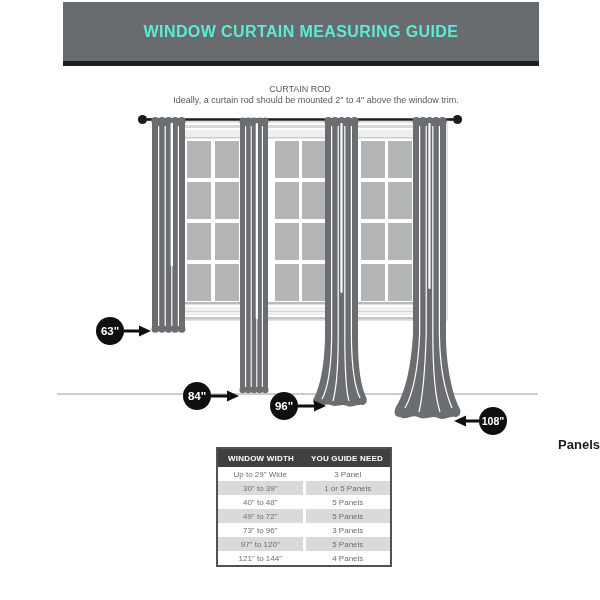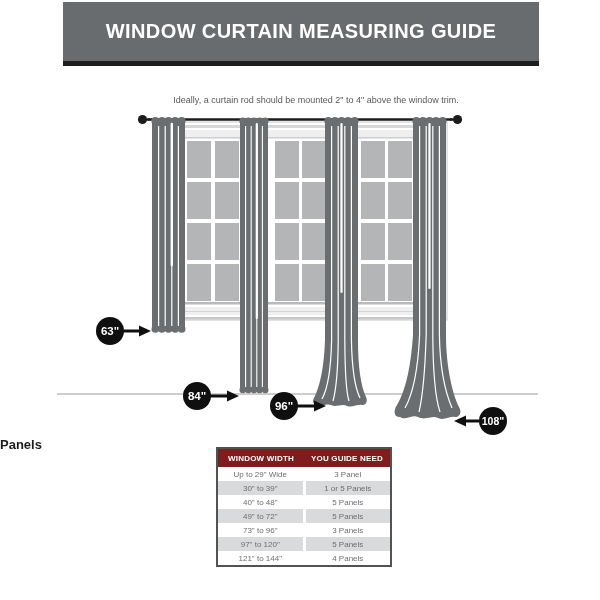--- a/index.html
+++ b/index.html
@@ -3,55 +3,56 @@
 <meta charset="utf-8">
 <style>
   html,body{margin:0;padding:0;background:#fff;}
   .stage{position:relative;width:600px;height:600px;background:#ffffff;
          font-family:"Liberation Sans",sans-serif;overflow:hidden;}
 
   
   .banner{position:absolute;left:63px;top:2px;width:476px;height:59px;
           background:#696c6e;border-bottom:5px solid #1e1e1f;
           display:flex;align-items:center;justify-content:center;}
-  .banner h1{margin:0;color:#ffffff;font-size:20px;font-weight:bold;
+  .banner h1{margin:0;color:#5eead4;font-size:16px;font-weight:bold;
              letter-spacing:.4px;white-space:nowrap;}
 
   
   .rod-heading{position:absolute;top:84px;left:0;width:600px;text-align:center;
                font-size:9px;color:#58595b;}
   .rod-text{position:absolute;top:95px;left:16px;width:600px;text-align:center;
             font-size:9px;color:#58595b;}
 
   
   .diagram{position:absolute;left:0;top:110px;width:600px;height:330px;}
   .len-text{font-family:"Liberation Sans",sans-serif;font-weight:bold;fill:#ffffff;}
 
   
-  .panels-title{position:absolute;top:426px;left:0;width:600px;text-align:left;
+  .panels-title{position:absolute;top:426px;left:0;width:600px;text-align:right;
                 font-size:13px;font-weight:bold;color:#1c1c1c;}
   .ptable{position:absolute;left:216px;top:447px;width:172px;
           border:2px solid #515254;background:#ffffff;}
-  .phead{display:flex;height:18px;background:#7f1d1d;align-items:center;}
+  .phead{display:flex;height:18px;background:#404040;align-items:center;}
   .hcell{flex:1;text-align:center;color:#ffffff;font-weight:bold;font-size:8px;
          letter-spacing:.2px;}
   .prow{display:flex;gap:3px;height:14px;background:#ffffff;}
   .prow .cell{flex:1;display:flex;align-items:center;justify-content:center;
               font-size:8px;color:#6d6e71;background:#ffffff;}
   .prow.alt .cell{background:#d9dadb;}
 </style>
 </head>
 <body>
 
 <div class="stage">
 
   <header class="banner">
     <h1>WINDOW CURTAIN MEASURING GUIDE</h1>
   </header>
 
+  <div class="rod-heading">CURTAIN ROD</div>
   <div class="rod-text">Ideally, a curtain rod should be mounted 2" to 4" above the window trim.</div>
 
   <svg class="diagram" viewBox="0 110 600 330" aria-hidden="true">
     <defs>
       <pattern id="panerows" patternUnits="userSpaceOnUse" x="0" y="141" width="4" height="41">
         <rect width="4" height="37" fill="#b3b5b7"></rect>
       </pattern>
     </defs>
 
     <g>

